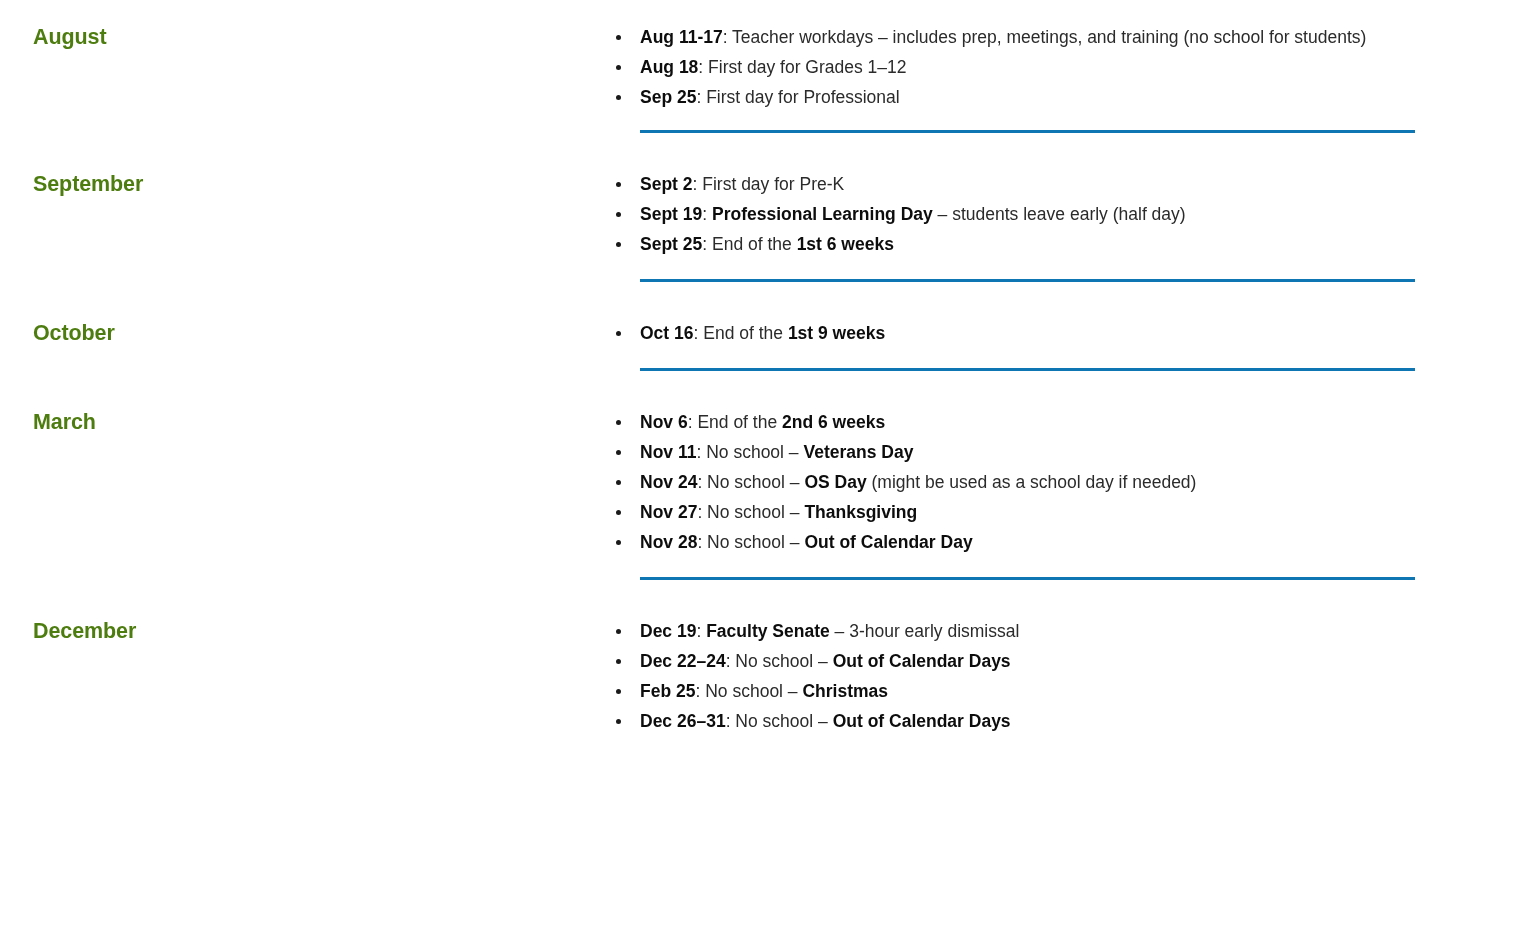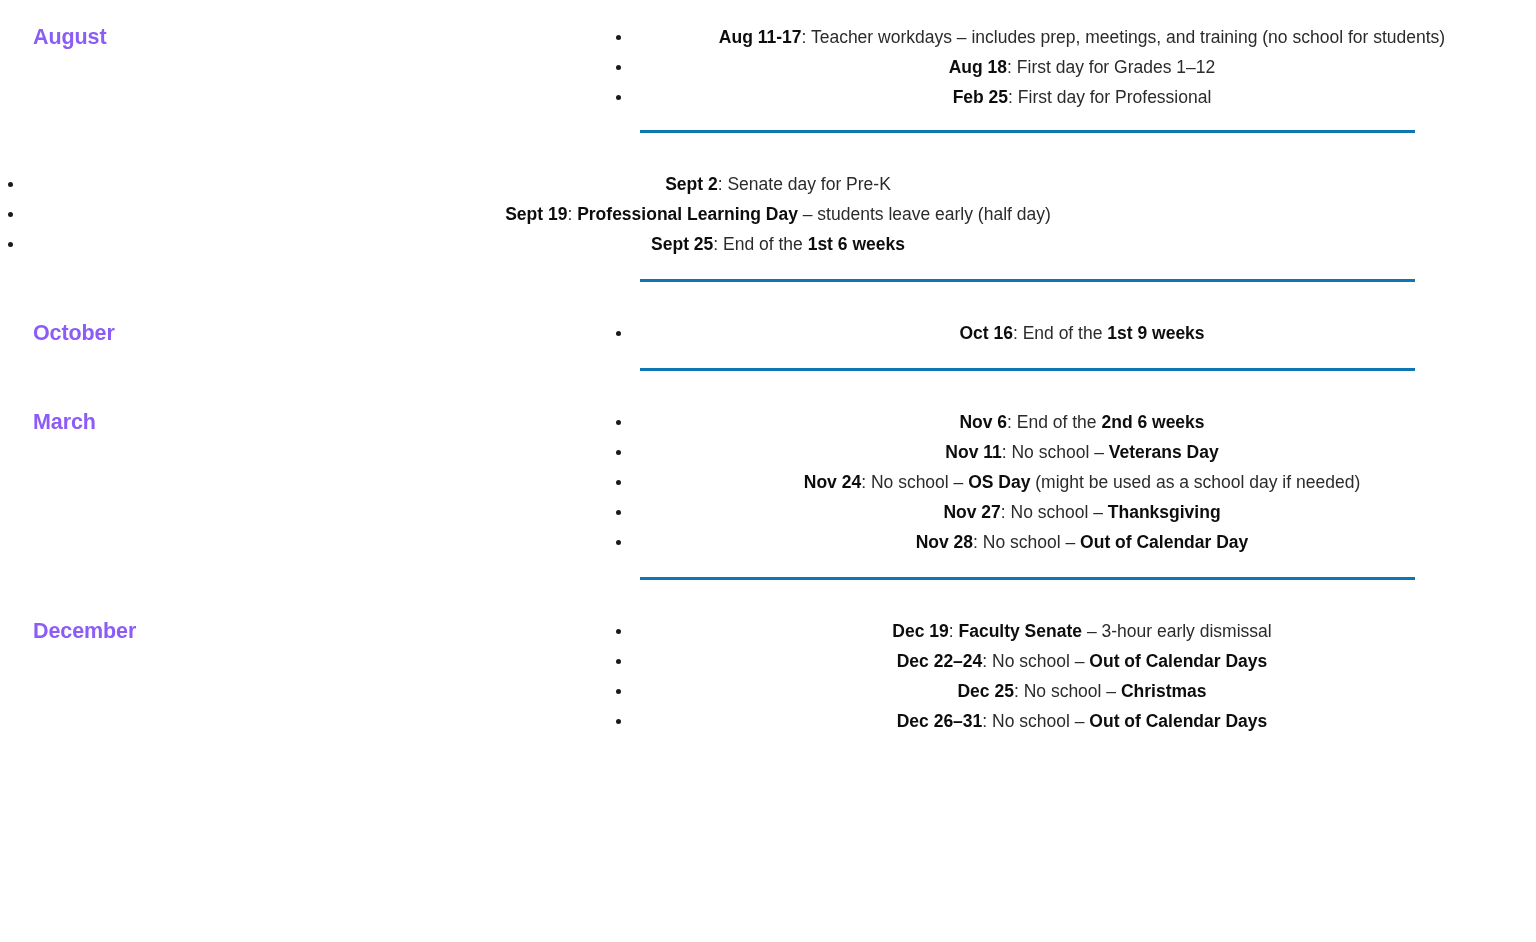--- a/index.html
+++ b/index.html
@@ -29,30 +29,29 @@
   }
   .month-name-col {
     width: 608px;
     flex: 0 0 608px;
     box-sizing: border-box;
     padding-left: 33px;
   }
   .month-name {
     font-size: 21.5px;
     font-weight: bold;
-    color: #8b5cf6;
+    color: #4d7c0f;
     line-height: 30px;
     letter-spacing: -0.1px;
     white-space: nowrap;
   }
   .events-col {
     flex: 1 1 auto;
     box-sizing: border-box;
     padding-right: 12px;
-    text-align: center;
   }
   ul.events {
     list-style: none;
     margin: 0;
     padding: 0;
   }
   ul.events li {
     position: relative;
     padding-left: 32px;
     line-height: 30px;
@@ -95,34 +94,37 @@
 
 <div class="calendar" id="calendar-root">
     <div class="month-section">
       <div class="month-name-col">
         <div class="month-name">August</div>
       </div>
       <div class="events-col">
         <ul class="events">
           <li><b>Aug 11-17</b><span>: Teacher workdays – includes prep, meetings, and training (no school for students)</span></li>
           <li><b>Aug 18</b><span>: First day for Grades 1–12</span></li>
-          <li><b>Feb 25</b><span>: First day for Professional</span></li>
+          <li><b>Sep 25</b><span>: First day for Professional</span></li>
         </ul>
       </div>
     </div>
     <div style="height: 18px;"></div>
     <div class="divider-wrap">
       <div class="divider-spacer"></div>
       <div class="divider" style="background: rgb(15, 118, 180);"></div>
     </div>
     <div style="height: 36px;"></div>
     <div class="month-section">
+      <div class="month-name-col">
+        <div class="month-name">September</div>
+      </div>
       <div class="events-col">
         <ul class="events">
-          <li><b>Sept 2</b><span>: Senate day for Pre-K</span></li>
+          <li><b>Sept 2</b><span>: First day for Pre-K</span></li>
           <li><b>Sept 19</b><span>: </span><b>Professional Learning Day</b><span> – students leave early (half day)</span></li>
           <li><b>Sept 25</b><span>: End of the </span><b>1st 6 weeks</b></li>
         </ul>
       </div>
     </div>
     <div style="height: 20px;"></div>
     <div class="divider-wrap">
       <div class="divider-spacer"></div>
       <div class="divider" style="background: rgb(15, 118, 180);"></div>
     </div>
@@ -164,18 +166,18 @@
     </div>
     <div style="height: 36px;"></div>
     <div class="month-section">
       <div class="month-name-col">
         <div class="month-name">December</div>
       </div>
       <div class="events-col">
         <ul class="events">
           <li><b>Dec 19</b><span>: </span><b>Faculty Senate</b><span> – 3-hour early dismissal</span></li>
           <li><b>Dec 22–24</b><span>: No school – </span><b>Out of Calendar Days</b></li>
-          <li><b>Dec 25</b><span>: No school – </span><b>Christmas</b></li>
+          <li><b>Feb 25</b><span>: No school – </span><b>Christmas</b></li>
           <li><b>Dec 26–31</b><span>: No school – </span><b>Out of Calendar Days</b></li>
         </ul>
       </div>
     </div>
   </div>
 
 </body></html>

